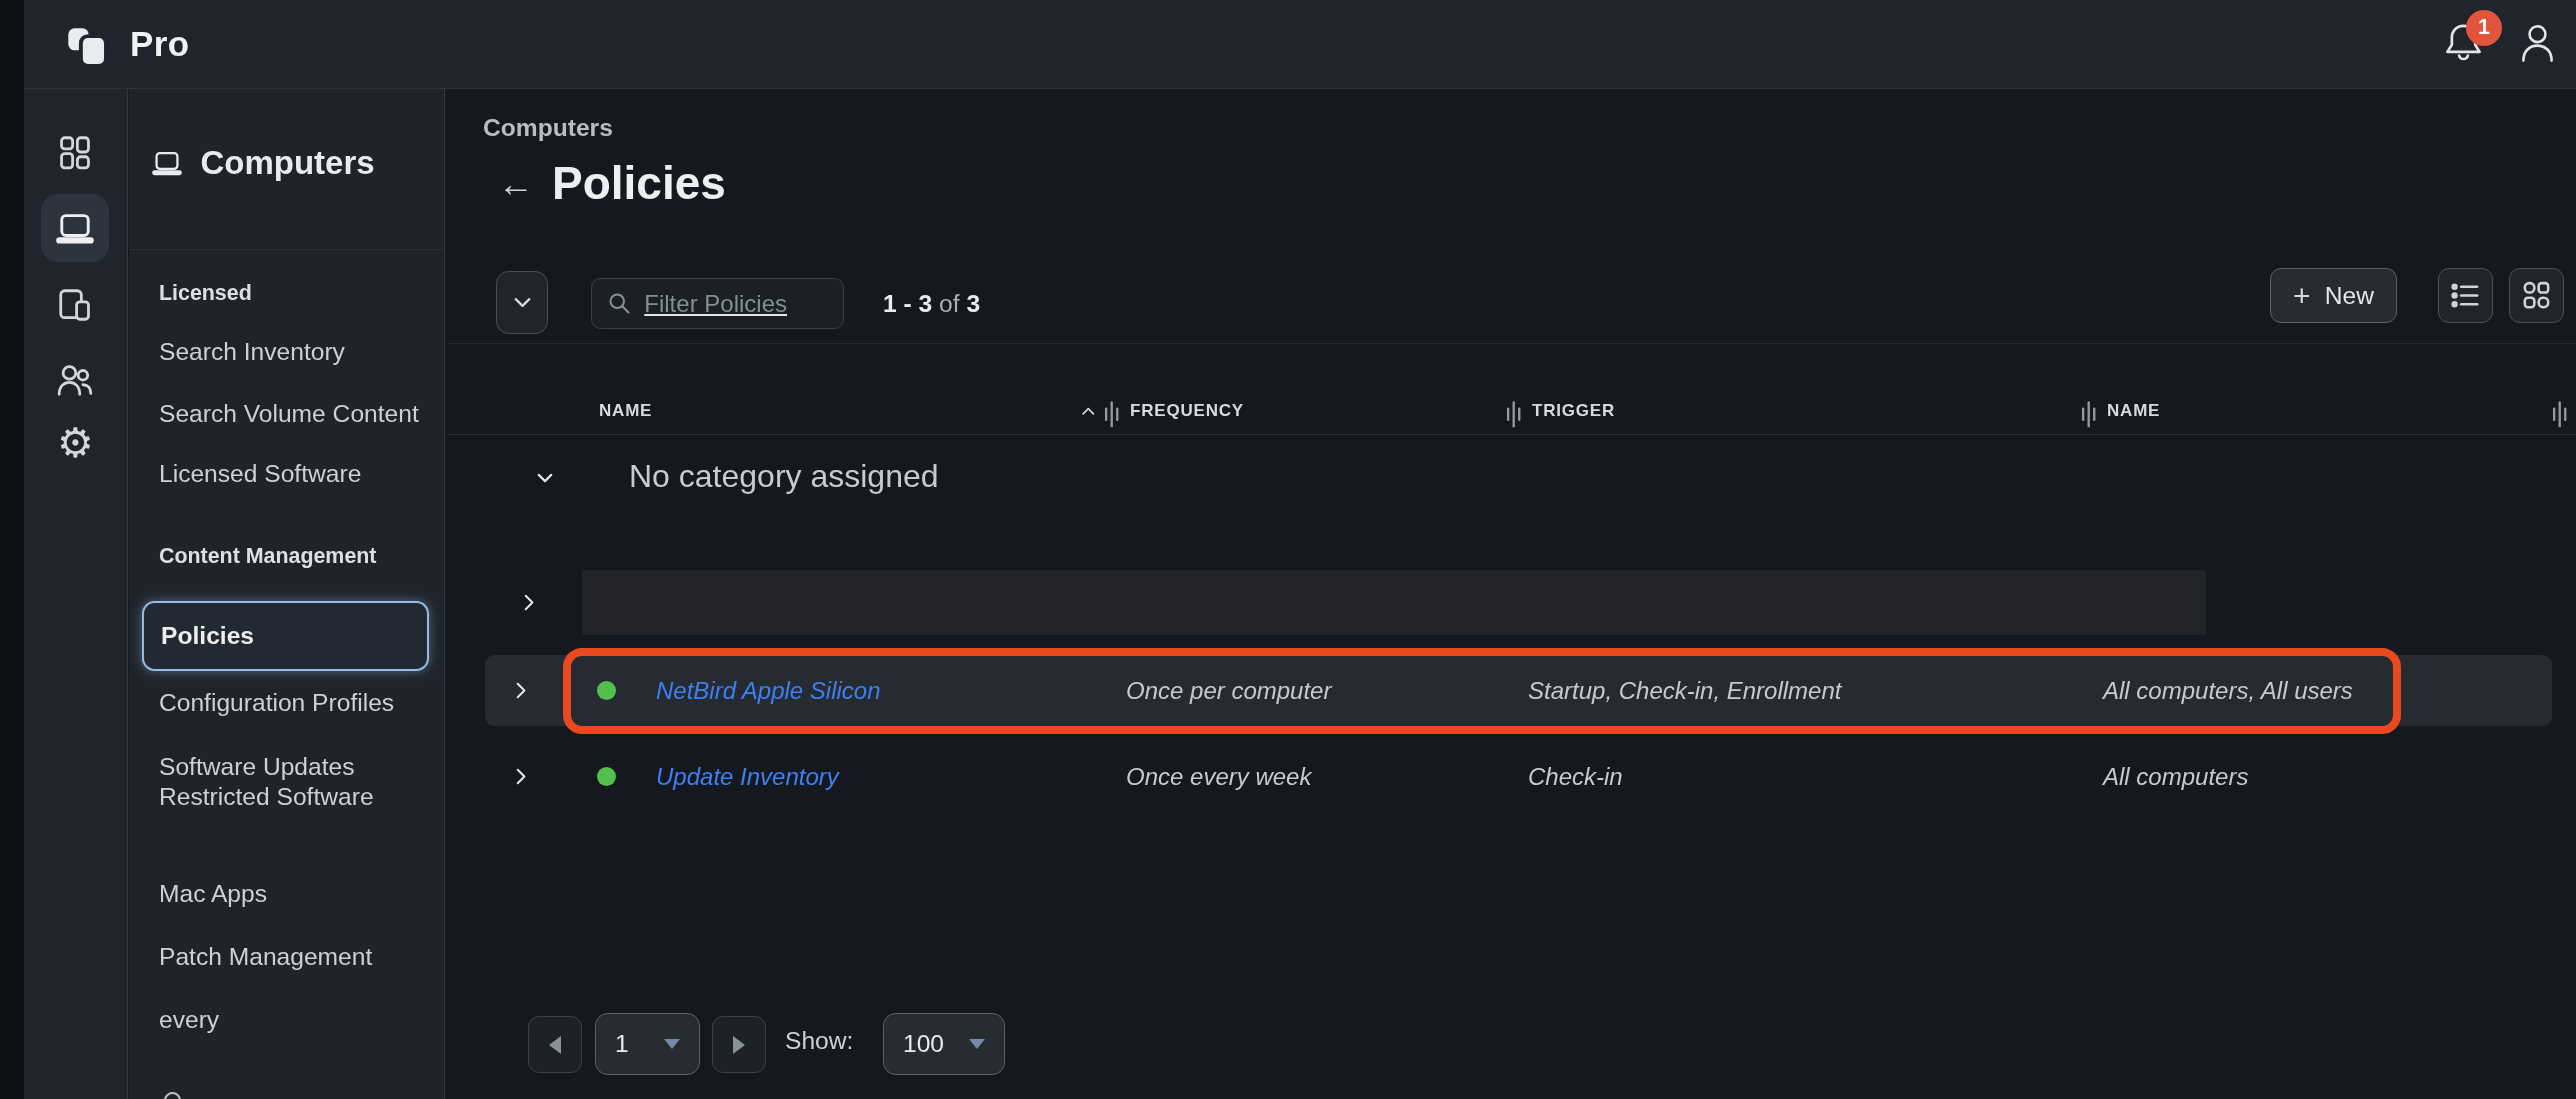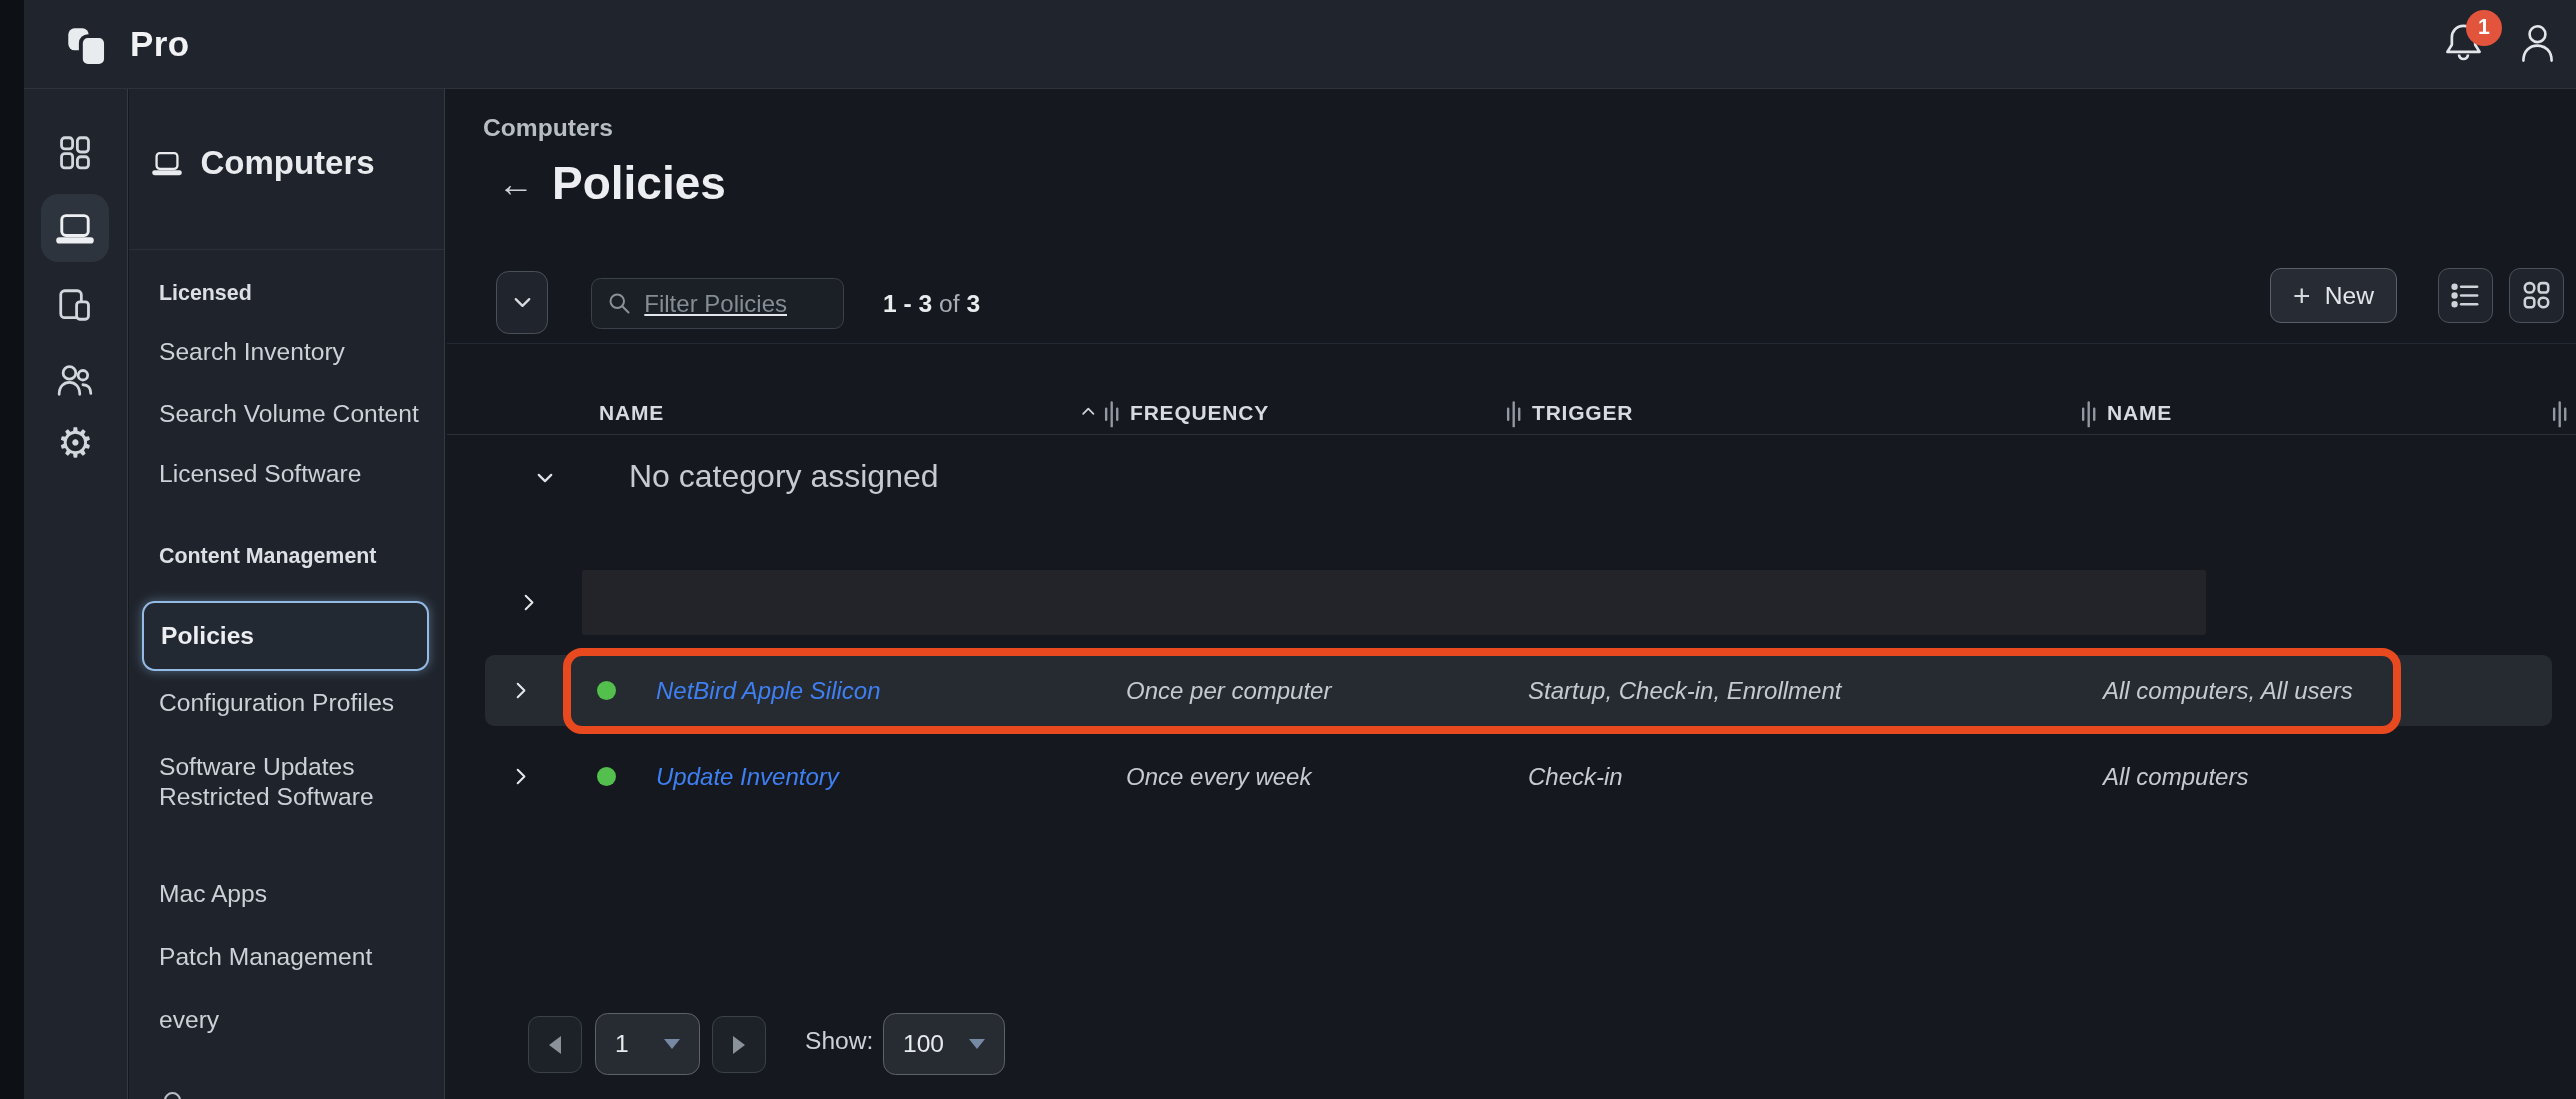--- a/index.html
+++ b/index.html
@@ -71,21 +71,21 @@
     display:flex; align-items:center; justify-content:center; gap:14.3px; cursor:pointer; }
   .new-plus { font-size:30px; font-weight:normal; color:#d6dade; line-height:1; }
   .new-label { font-size:24.6px; color:#e3e6ea; }
   .view-btn { position:absolute; top:179px; width:55px; height:55px;
     background:#20252d; border:1.6px solid #4a515b; border-radius:11px;
     display:flex; align-items:center; justify-content:center; cursor:pointer; }
   .view-list { left:1991px; } .view-grid { left:2062px; }
 
   
   .thead { position:absolute; left:0; top:307px; width:2153px; height:40px; }
-  .th { position:absolute; top:4.8px; font-size:21px; font-weight:bold; letter-spacing:0.8px; color:#d6dbe1; cursor:pointer; }
+  .th { position:absolute; top:4.8px; font-size:17px; font-weight:bold; letter-spacing:0.8px; color:#d6dbe1; cursor:pointer; }
   .th-name { left:152px; } .th-freq { left:683px; } .th-trig { left:1085px; } .th-scope { left:1660px; }
   .sort-caret { position:absolute; left:631px; top:4.8px; cursor:pointer; }
   .handle { position:absolute; top:0px; cursor:col-resize; }
   .h1 { left:656px; } .h2 { left:1058px; } .h3 { left:1633px; } .h4 { left:2104px; }
   .thead-line { position:absolute; left:0; top:345px; width:2153px; border-top:1.6px solid #293039; }
 
   
   .group-row { position:absolute; left:16px; top:364px; width:2153px; height:55px; cursor:pointer; }
   .group-chevron { position:absolute; left:67px; top:9.5px; }
   .group-label { position:absolute; left:166px; top:4.8px; font-size:32px; color:#c6cbd1; }
@@ -111,21 +111,21 @@
   .pg-prev { left:81px; } .pg-next { left:265px; }
   .tri-left { width:0; height:0; border-top:9.5px solid transparent; border-bottom:9.5px solid transparent; border-right:12.7px solid #8b9199; }
   .tri-right { width:0; height:0; border-top:9.5px solid transparent; border-bottom:9.5px solid transparent; border-left:12.7px solid #8b9199; }
   .pg-select { position:absolute; top:924px; height:62px; background:#272c33; border:1.6px solid #5c626a;
     border-radius:12.7px; display:flex; align-items:center; justify-content:space-between;
     padding:0 19px; cursor:pointer; }
   .pg-page { left:148px; width:105px; }
   .pg-size { left:436px; width:122px; }
   .pg-select .val { font-size:24.6px; color:#e8ebef; }
   .dd-caret { width:0; height:0; border-left:8.7px solid transparent; border-right:8.7px solid transparent; border-top:10.3px solid #7689a5; }
-  .show-label { position:absolute; left:358px; top:938px; font-size:24.6px; color:#ccd1d7; }
+  .show-label { position:absolute; left:338px; top:938px; font-size:24.6px; color:#ccd1d7; }
 </style>
 </head>
 <body>
 
 <div class="app">
 
   <header class="topbar">
     <div class="brand">
       <svg width="43" height="44" viewBox="0 0 54 56">
         <rect x="0" y="8" width="26" height="28" rx="8" fill="#e9ecef"></rect>

